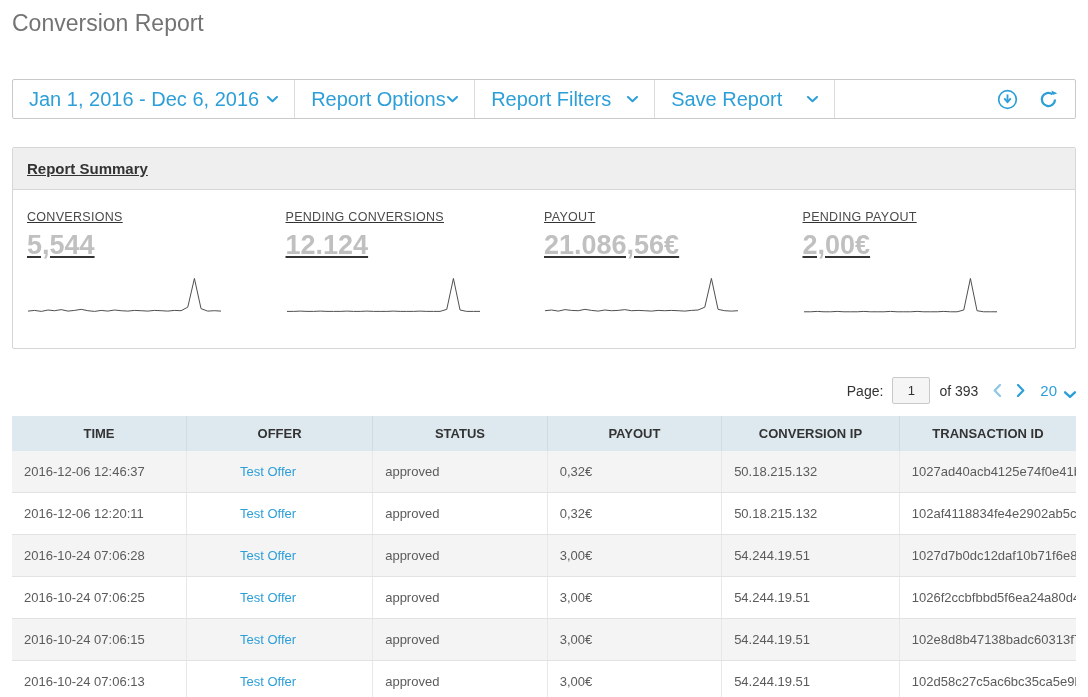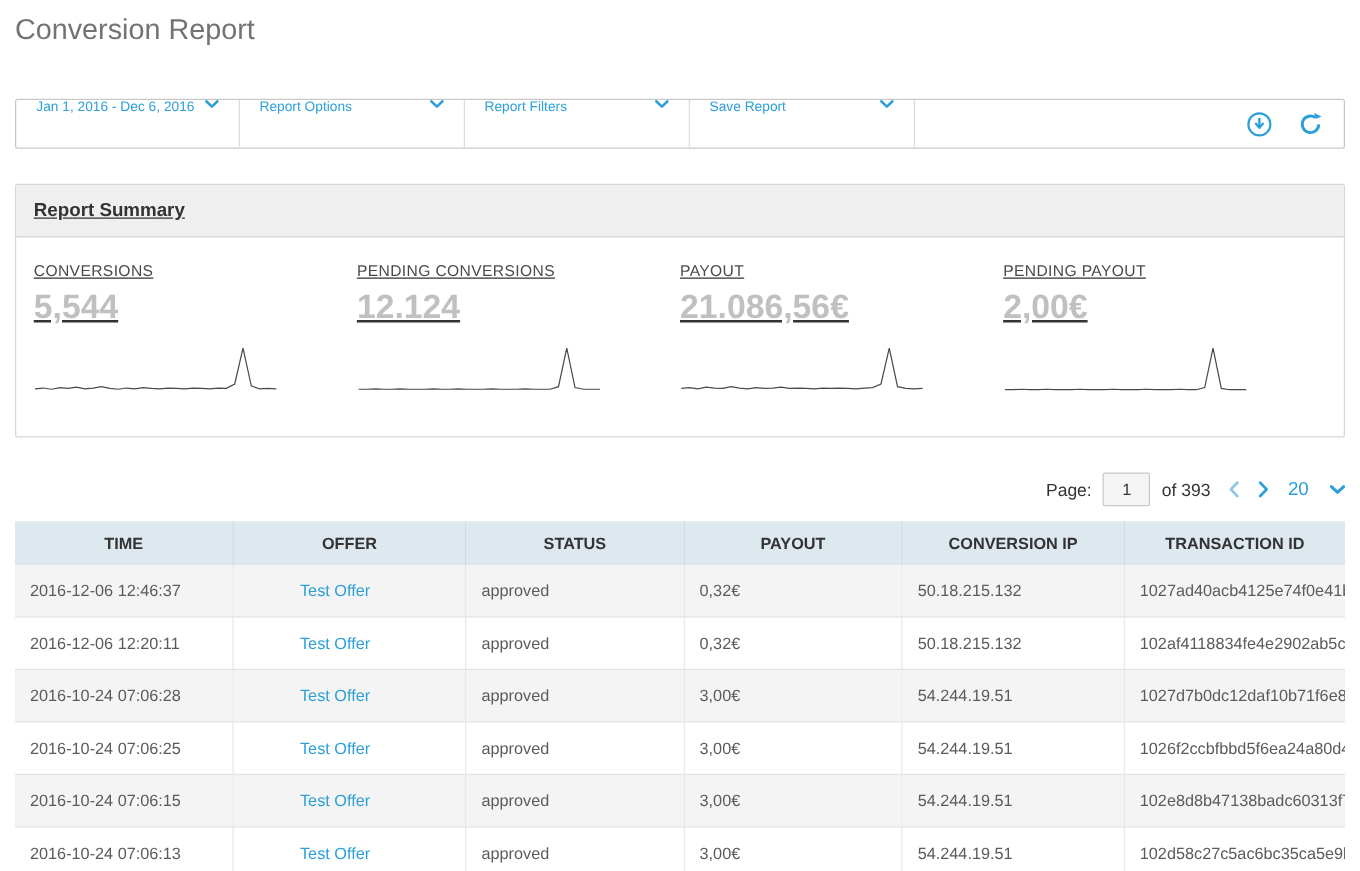--- a/index.html
+++ b/index.html
@@ -24,24 +24,24 @@
     margin-top: 42px;
     height: 40px;
     border: 1px solid #c9c9c9;
     border-radius: 2px;
     display: flex;
     align-items: stretch;
     background: #fff;
   }
   .tb-item {
     display: flex;
-    align-items: flex-start;
+    align-items: center;
     border-right: 1px solid #dcdcdc;
     color: #2d9fd8;
-    font-size: 11px;
+    font-size: 20px;
     cursor: pointer;
   }
   .tb-date { padding: 0 16px; gap: 8px; }
   .tb-menu { width: 180px; padding: 0 16px; justify-content: space-between; }
   .chev { color: #2d9fd8; display: inline-flex; align-items: center; }
   .tb-icons {
     margin-left: auto;
     display: flex;
     align-items: center;
     gap: 20px;
@@ -103,22 +103,22 @@
     font-size: 13px;
     color: #333;
     font-family: inherit;
   }
   .pg-chevrons { display: flex; align-items: center; gap: 16px; margin: 0 6px; }
   .pg-prev { color: #8cc7e8; cursor: pointer; display: flex; }
   .pg-next { color: #2d9fd8; cursor: pointer; display: flex; }
   .page-size {
     color: #2d9fd8;
     display: flex;
-    align-items: center;
-    gap: 17px;
+    align-items: flex-end;
+    gap: 7px;
     cursor: pointer;
     font-size: 15px;
   }
 
   
   table {
     width: 100%;
     border-collapse: collapse;
     table-layout: fixed;
     font-size: 13px;

